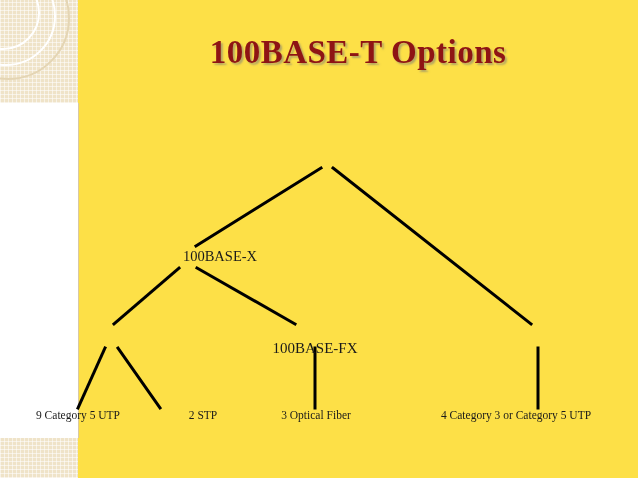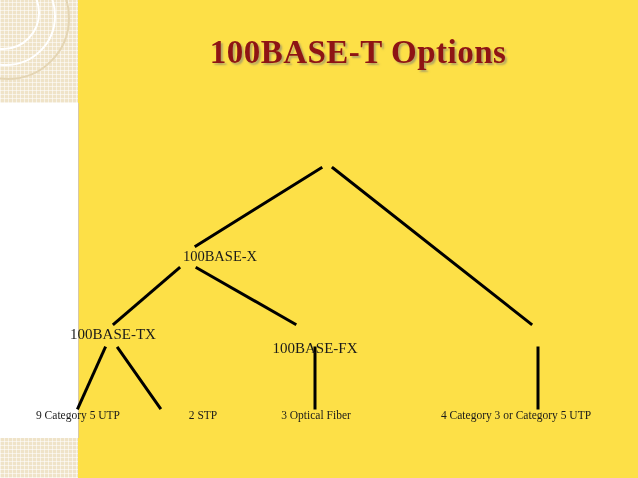--- a/index.html
+++ b/index.html
@@ -129,21 +129,20 @@
           <line x1="179" y1="268" x2="114" y2="324" stroke="#000000"></line>
           <line x1="197" y1="268" x2="295" y2="324" stroke="#000000"></line>
           <line x1="105" y1="348" x2="78" y2="408" stroke="#000000"></line>
           <line x1="118" y1="348" x2="160" y2="408" stroke="#000000"></line>
           <line x1="315" y1="348" x2="315" y2="408" stroke="#000000"></line>
           <line x1="538" y1="348" x2="538" y2="408" stroke="#000000"></line>
         </g>
     </svg>
 
     <div class="node lvl1" style="left: 192px; top: 248px; margin-left: 28px;">100BASE-X</div>
-    <div class="node lvl2" style="left: 113px; top: 326px;">100BASE-TX</div>
     <div class="node lvl2" style="left: 315px; top: 326px; margin-top: 14px;">100BASE-FX</div>
     <div class="node leaf" style="left: 78px; top: 409px;">9 Category 5 UTP</div>
     <div class="node leaf" style="left: 179px; top: 409px; margin-left: 24px;">2 STP</div>
     <div class="node leaf" style="left: 316px; top: 409px;">3 Optical Fiber</div>
     <div class="node leaf" style="left: 516px; top: 409px;">4 Category 3 or Category 5 UTP</div>
   </div>
 
 </div>
 
 </body></html>

